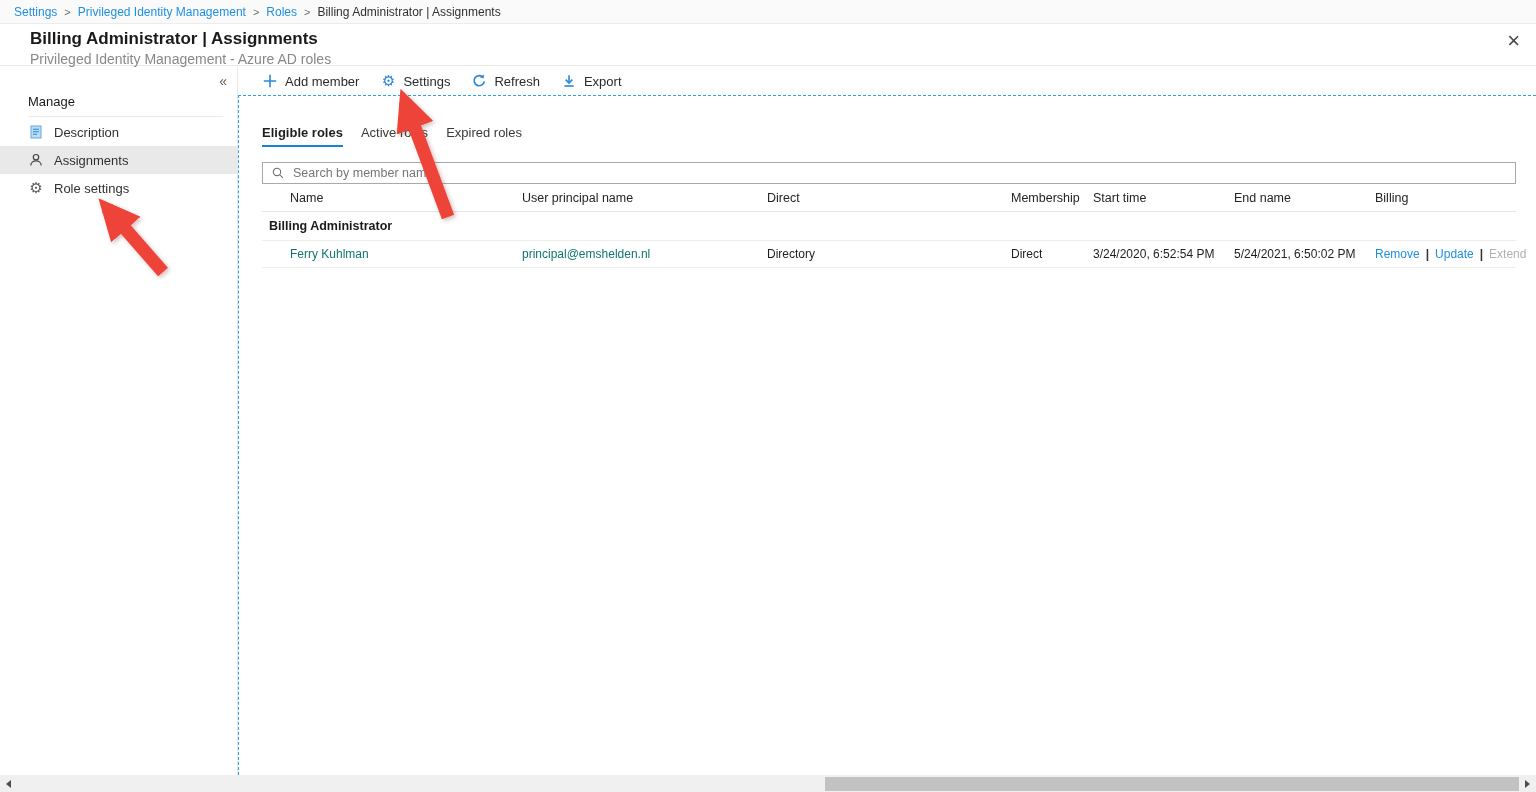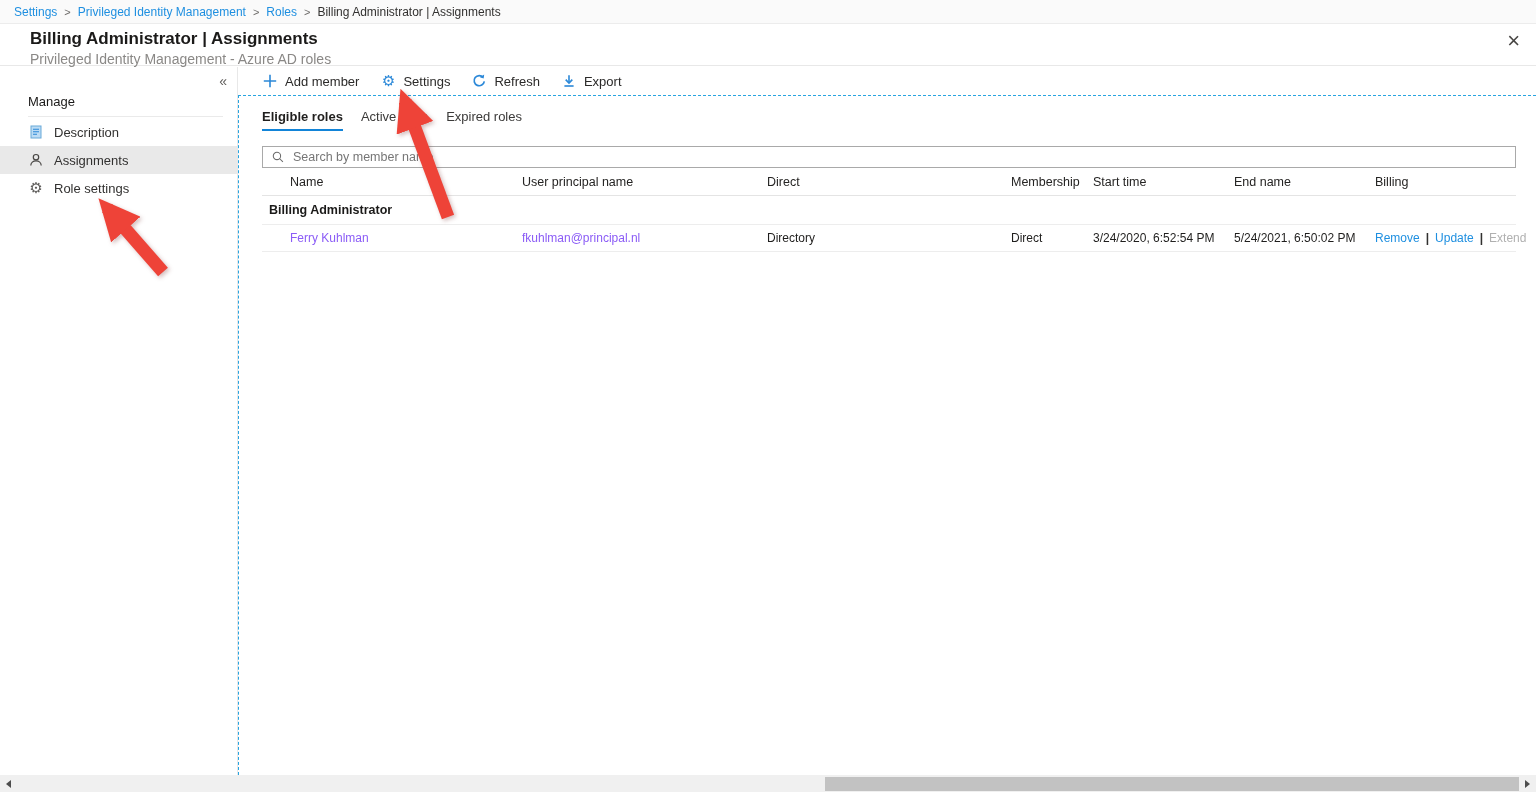--- a/index.html
+++ b/index.html
@@ -38,41 +38,41 @@
   .content { position:absolute; left:239px; top:67px; right:0; bottom:17px; background:#fff;text-align:center; }
   .toolbar { height:28px; display:flex; align-items:center; padding-left:23px; }
   .toolbar-item { display:flex; align-items:center; margin-right:21px; cursor:pointer; color:#2b2a29; font-size:13px; }
   .toolbar-item .tb-icon { width:16px; height:16px; margin-right:7px; display:flex; align-items:center; justify-content:center; }
   .tb-gear { font-size:15px; color:#2b88d8; line-height:16px; }
 
   
   .dash-h { position:absolute; left:238px; right:0; top:95px; border-top:1px dashed #29a4e0; z-index:5; }
   .dash-v { position:absolute; left:238px; top:95px; height:680px; border-left:1px dashed #29a4e0; z-index:5; }
 
-  .main { position:absolute; left:239px; top:96px; right:0; padding:0 20px 0 23px; }
+  .main { position:absolute; left:239px; top:112px; right:0; padding:0 20px 0 23px; }
 
   
   .tabs { margin-top:13px; display:flex; }
   .tab { margin-right:18px; padding-bottom:5px; color:#3b3a39; cursor:pointer; font-size:13px; border-bottom:2px solid transparent; }
   .tab.active { color:#201f1e; font-weight:bold; border-bottom:2px solid #1284d8; }
 
   
   .search-box { margin-top:15px; height:22px; border:1px solid #a9a9a9; display:flex; align-items:center; padding:0 8px; background:#fff; }
   .search-box svg { flex:0 0 14px; margin-right:8px; }
   .search-input { border:none; outline:none; flex:1; font-size:12.5px; font-family:"Liberation Sans",sans-serif; color:#252423; background:transparent; }
   .search-input::placeholder { color:#767676; }
 
   
   .grid-cols { display:grid; grid-template-columns:260px 245px 244px 82px 141px 141px 1fr; }
   .thead { height:28px; align-items:center; border-bottom:1px solid #e4e4e4; font-size:12.5px; color:#252423; }
   .thead .col-name { padding-left:28px; }
   .group-row { height:29px; line-height:29px; font-weight:bold; font-size:12.5px; color:#1b1a19; padding-left:7px; border-bottom:1px solid #ededed; }
   .data-row { height:27px; align-items:center; font-size:12px; color:#1f1e1d; border-bottom:1px solid #ededed; }
   .data-row .cell-name { padding-left:28px; }
-  .tbl-link { color:#8b5cf6; cursor:pointer; text-decoration:none; }
+  .tbl-link { color:#0f766e; cursor:pointer; text-decoration:none; }
   .action-sep { color:#323130; margin:0 6px; font-weight:bold; }
   .action-link { color:#1e8fe0; cursor:pointer; }
   .action-link.disabled { color:#b0b0b0; cursor:default; }
 
   
   .hscroll { position:absolute; left:0; right:0; bottom:0; height:17px; background:#f0f0f0; z-index:20; }
   .scroll-btn { position:absolute; top:0; width:17px; height:17px; display:flex; align-items:center; justify-content:center; cursor:pointer; }
   .scroll-btn.left { left:0; }
   .scroll-btn.right { right:0; }
   .tri-left { width:0; height:0; border-top:4px solid transparent; border-bottom:4px solid transparent; border-right:5px solid #4d4d4d; }
@@ -196,21 +196,21 @@
     <div>Membership</div>
     <div>Start time</div>
     <div>End name</div>
     <div>Billing</div>
   </div>
 
   <div class="group-row">Billing Administrator</div>
 
   <div class="data-row grid-cols">
     <div class="cell-name"><a class="tbl-link">Ferry Kuhlman</a></div>
-    <div><a class="tbl-link">fkuhlman@principal.nl</a></div>
+    <div><a class="tbl-link">principal@emshelden.nl</a></div>
     <div>Directory</div>
     <div>Direct</div>
     <div>3/24/2020, 6:52:54 PM</div>
     <div>5/24/2021, 6:50:02 PM</div>
     <div>
       <span class="action-link">Remove</span><span class="action-sep">|</span><span class="action-link">Update</span><span class="action-sep">|</span><span class="action-link disabled">Extend</span>
     </div>
   </div>
 </div>
 

